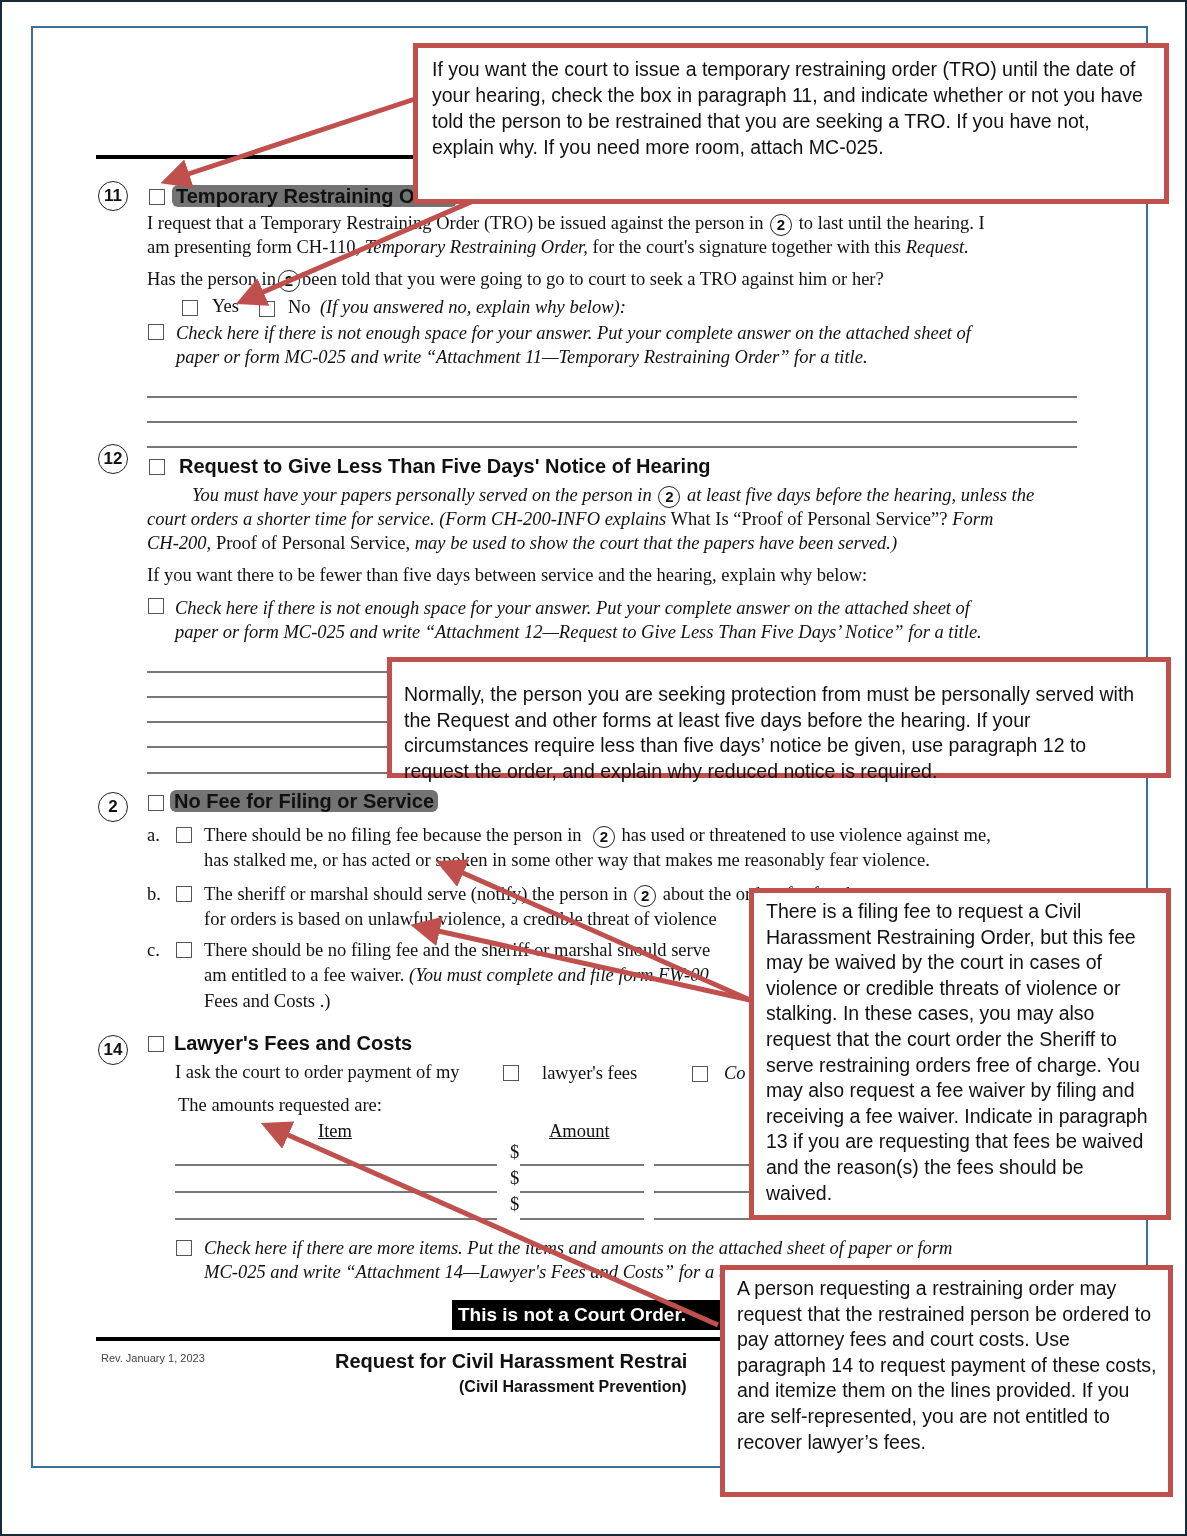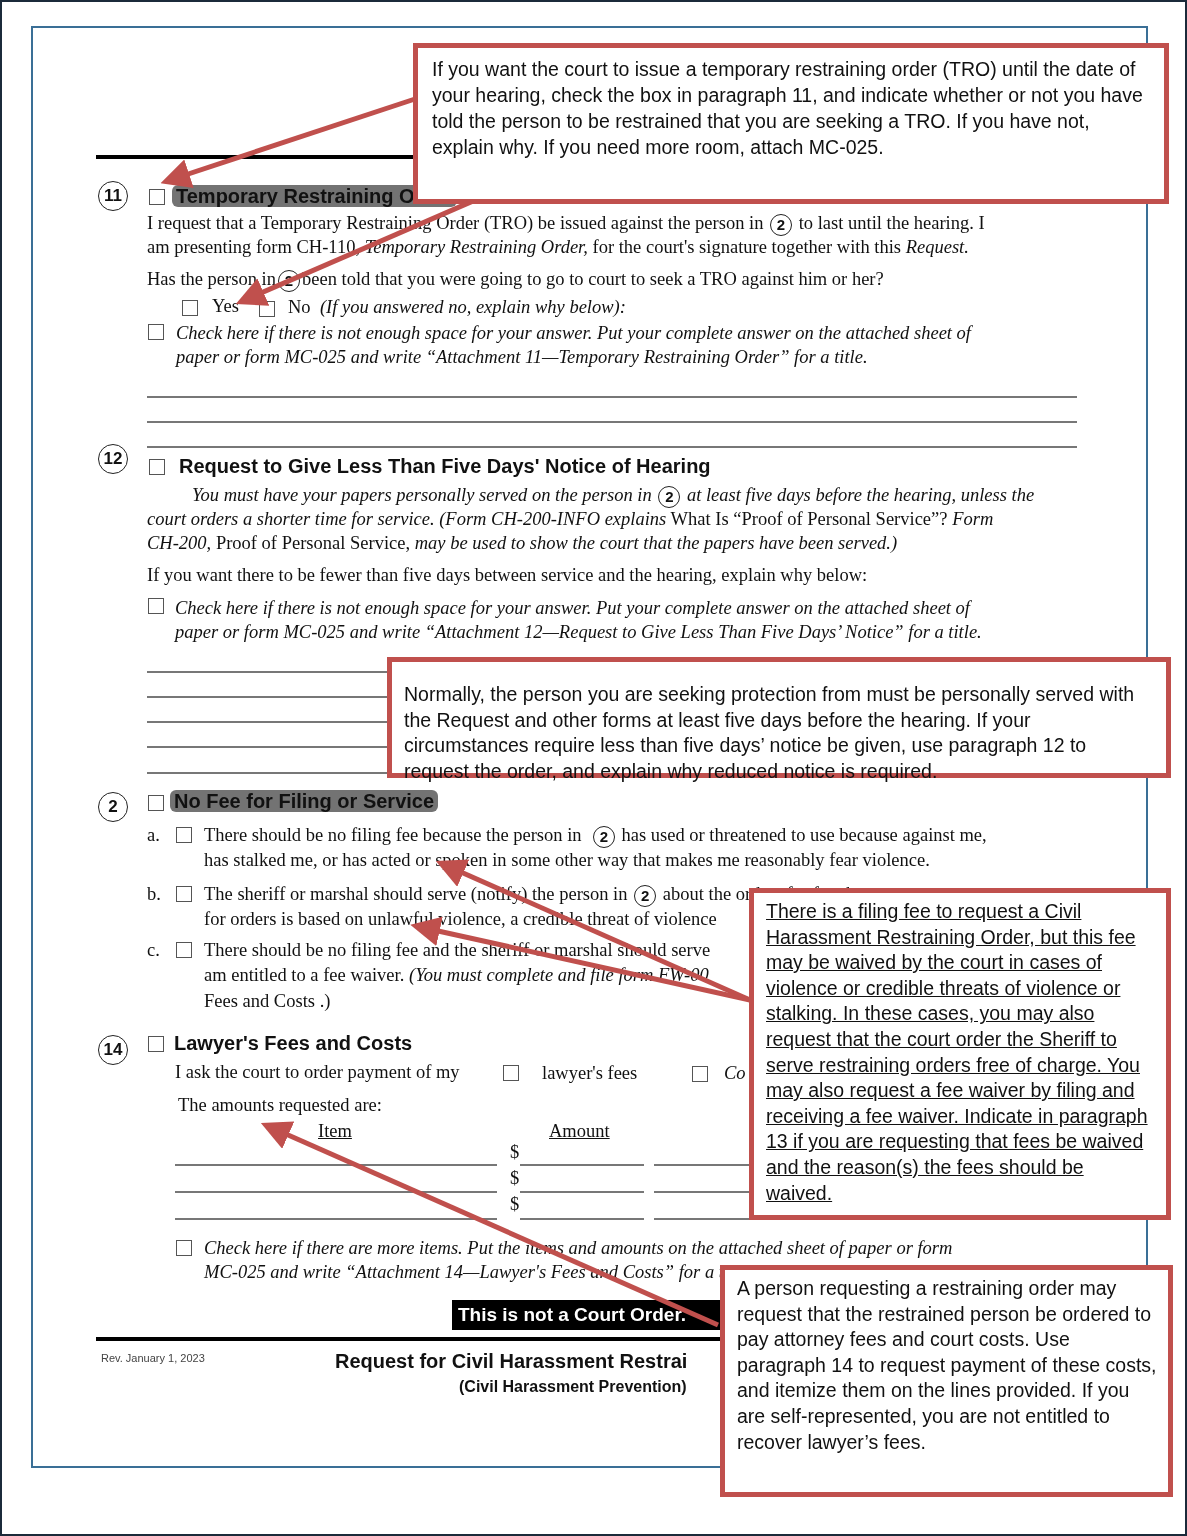--- a/index.html
+++ b/index.html
@@ -73,21 +73,21 @@
   <div class="line" style="left:147px;top:772px;width:245px;"></div>
 </div>
 
 <div>
   <div class="num" style="left:98px;top:792px;">2</div>
   <div class="cb" style="left:148px;top:795px;"></div>
   <div class="heading" style="left:170px;top:789px;"><span class="hl">No Fee for Filing or Service</span></div>
 
   <div class="txt" style="left:147px;top:823px;">a.</div>
   <div class="cb" style="left:176px;top:827px;"></div>
-  <div class="txt" style="left:204px;top:823px;"><span>There should be no filing fee because the person in</span>&nbsp; <span class="circ">2</span> <span>has used or threatened to use because against me,</span></div>
+  <div class="txt" style="left:204px;top:823px;"><span>There should be no filing fee because the person in</span>&nbsp; <span class="circ">2</span> <span>has used or threatened to use violence against me,</span></div>
   <div class="txt" style="left:204px;top:848px;">has stalked me, or has acted or spoken in some other way that makes me reasonably fear violence.</div>
 
   <div class="txt" style="left:147px;top:882px;">b.</div>
   <div class="cb" style="left:176px;top:886px;"></div>
   <div class="txt" style="left:204px;top:882px;"><span>The sheriff or marshal should serve (notify) the person in</span> <span class="circ">2</span> <span>about the orders for free because my request</span></div>
   <div class="txt" style="left:204px;top:907px;">for orders is based on unlawful violence, a credible threat of violence</div>
 
   <div class="txt" style="left:147px;top:938px;">c.</div>
   <div class="cb" style="left:176px;top:942px;"></div>
   <div class="txt" style="left:204px;top:938px;">There should be no filing fee and the sheriff or marshal should serve</div>
@@ -147,18 +147,18 @@
     <line x1="718" y1="1325" x2="270" y2="1127"></line>
   </g>
 </svg>
 
 <div class="callout" style="left:413px;top:43px;width:756px;height:161px;padding:8px 12px 0 14px;font-size:19.5px;line-height:26px;">
   <p>If you want the court to issue a temporary restraining order (TRO) until the date of your hearing, check the box in paragraph 11, and indicate whether or not you have told the person to be restrained that you are seeking a TRO.  If you have not, explain why. If you need more room, attach MC-025.</p>
 </div>
 <div class="callout" style="left:387px;top:657px;width:784px;height:121px;padding:20px 12px 0 12px;font-size:19.5px;line-height:25.5px;">
   <p>Normally, the person you are seeking protection from must be personally served with the Request and other forms at least five days before the hearing. If your circumstances require less than five days’ notice be given, use paragraph 12 to request the order, and explain why reduced notice is required.</p>
 </div>
-<div class="callout" style="left:749px;top:888px;width:422px;height:332px;padding:6px 12px 0 12px;font-size:19.5px;line-height:25.6px;text-decoration:underline;">
+<div class="callout" style="left:749px;top:888px;width:422px;height:332px;padding:6px 12px 0 12px;font-size:19.5px;line-height:25.6px;">
   <p>There is a filing fee to request a Civil Harassment Restraining Order, but this fee may be waived by the court in cases of violence or credible threats of violence or stalking. In these cases, you may also request that the court order the Sheriff to serve restraining orders free of charge. You may also request a fee waiver by filing and receiving a fee waiver. Indicate in paragraph 13 if you are requesting that fees be waived and the reason(s) the fees should be waived.</p>
 </div>
 <div class="callout" style="left:720px;top:1265px;width:453px;height:232px;padding:6px 10px 0 12px;font-size:19.5px;line-height:25.6px;">
   <p>A person requesting a restraining order may request that the restrained person be ordered to pay attorney fees and court costs. Use paragraph 14 to request payment of these costs, and itemize them on the lines provided. If you are self-represented, you are not entitled to recover lawyer’s fees.</p>
 </div>
 
 </body></html>

